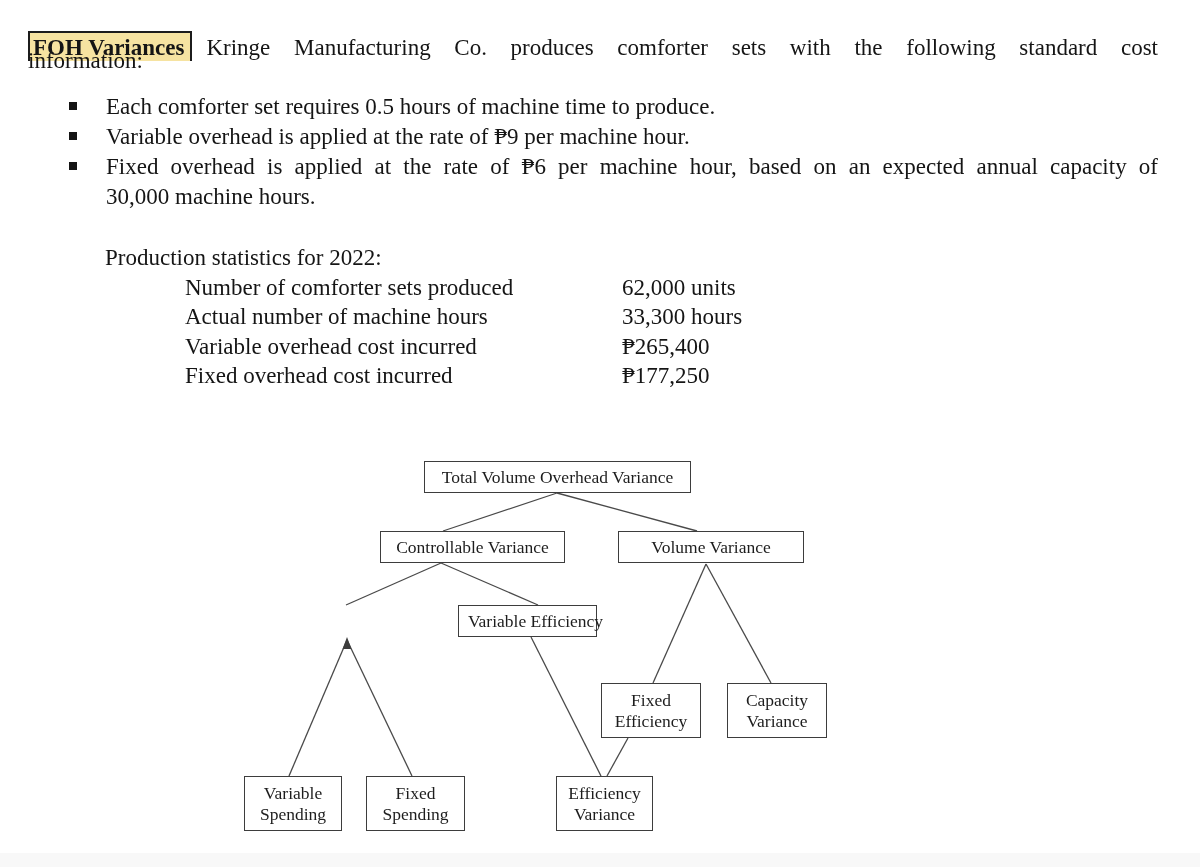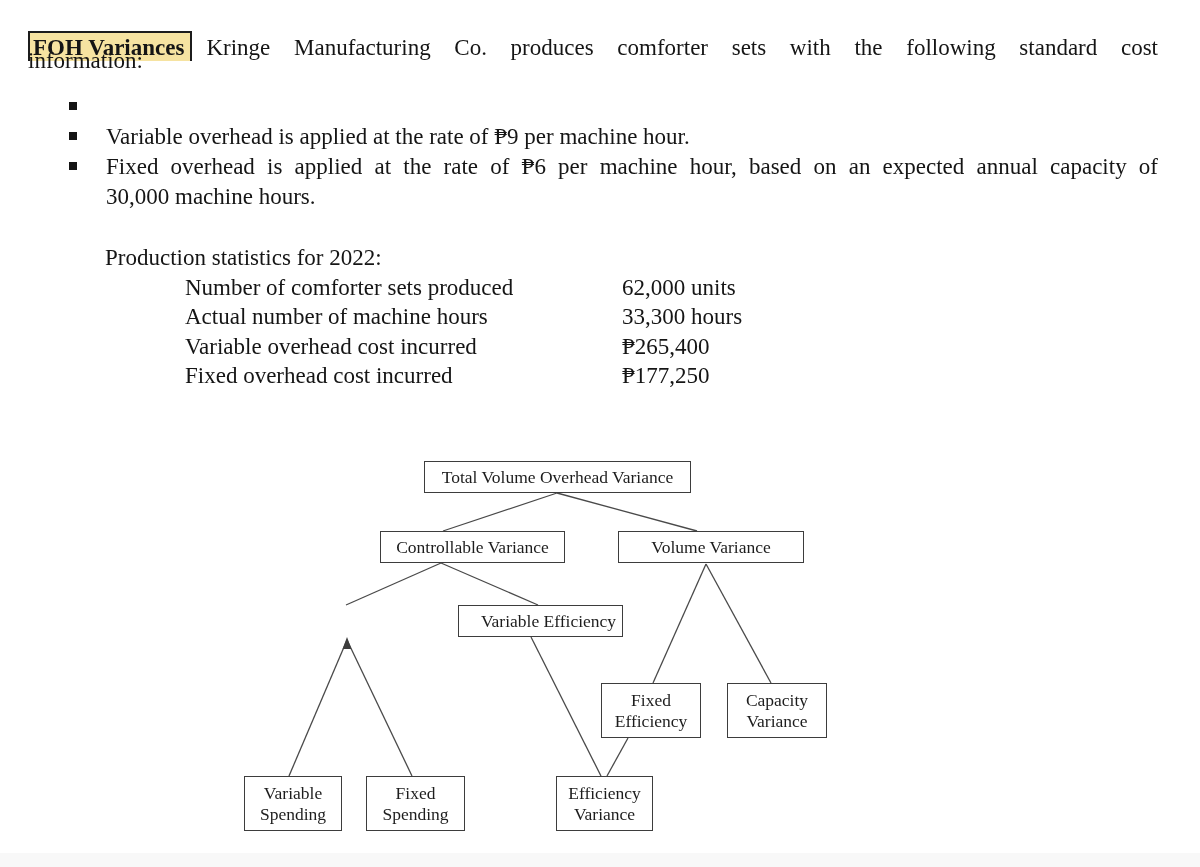--- a/index.html
+++ b/index.html
@@ -41,20 +41,21 @@
 <body>
 
 <div class="page">
 
   <div class="abs jline" style="left:28px; top:31px; width:1130px;">
     <span class="title-box">FOH Variances</span><span>Kringe Manufacturing Co. produces comforter sets with the following standard cost</span>
   </div>
   <div class="abs line" style="left:28px; top:46px;">information:</div>
 
   <div class="bullet-square" style="left:69px; top:102px;"></div>
+  <div class="abs line" style="left:106px; top:92px;">Each comforter set requires 0.5 hours of machine time to produce.</div>
 
   <div class="bullet-square" style="left:69px; top:132px;"></div>
   <div class="abs line" style="left:106px; top:122px;">Variable overhead is applied at the rate of ₱9 per machine hour.</div>
 
   <div class="bullet-square" style="left:69px; top:162px;"></div>
   <div class="abs jline" style="left:106px; top:152px; width:1052px;">Fixed overhead is applied at the rate of ₱6 per machine hour, based on an expected annual capacity of</div>
   <div class="abs line" style="left:106px; top:182px;">30,000 machine hours.</div>
 
   <div class="abs line" style="left:105px; top:243px;">Production statistics for 2022:</div>
 
@@ -98,21 +99,21 @@
 
   <div class="node" style="left:348px; top:531px; width:185px; height:32px;margin-left:32px;">
     <span>Controllable Variance</span>
   </div>
 
   <div class="node" style="left:618px; top:531px; width:186px; height:32px;">
     <span>Volume Variance</span>
   </div>
 
 
-  <div class="node" style="left:458px; top:605px; width:165px; height:32px;padding-left:16px;">
+  <div class="node" style="left:458px; top:605px; width:139px; height:32px;padding-left:16px;">
     <span>Variable Efficiency</span>
   </div>
 
   <div class="node" style="left:601px; top:683px; width:100px; height:55px;">
     <span>Fixed</span>
     <span>Efficiency</span>
   </div>
 
   <div class="node" style="left:727px; top:683px; width:100px; height:55px;">
     <span>Capacity</span>

